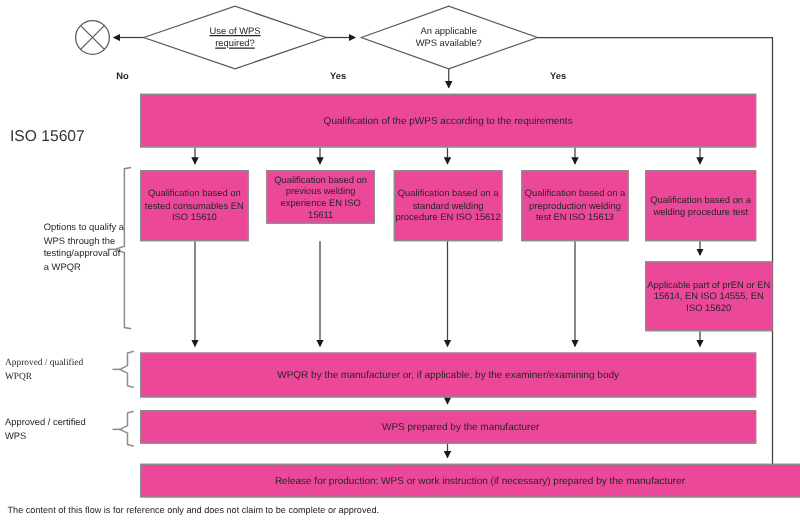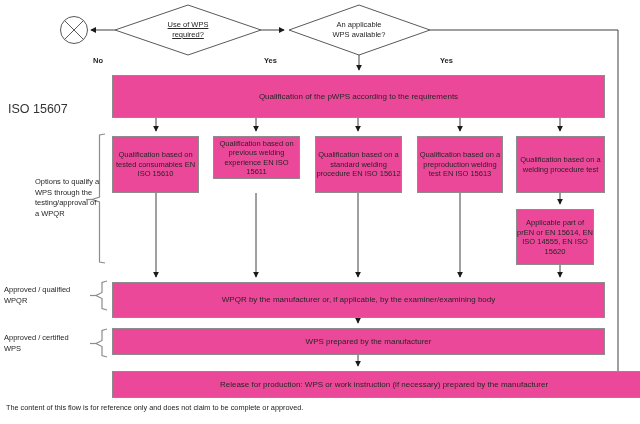--- a/index.html
+++ b/index.html
@@ -105,30 +105,30 @@
 welding procedure
 EN ISO 15612</div>
   <div class="box" style="left:417px;top:136px;width:86px;height:57px;">Qualification based
 on a preproduction
 welding test
 EN ISO 15613</div>
   <div class="box" style="left:516px;top:136px;width:89px;height:57px;">Qualification based
 on a welding
 procedure test</div>
 
-  <div class="box" style="left:516px;top:209px;width:78px;height:56px;">Applicable part of
+  <div class="box" style="left:516px;top:209px;width:102px;height:56px;">Applicable part of
 prEN or EN 15614,
 EN ISO 14555, EN
 ISO 15620</div>
 
   <div class="side-label" style="left:4px;top:177px;width:86px;margin-left:31px;">Options to qualify a
 WPS through the
 testing/approval of
 a WPQR</div>
-  <div class="side-label" style="left:4px;top:285px;width:90px;">Approved / qualified
+  <div class="side-label" style="left:4px;top:285px;width:90px;font-family:Liberation Serif, serif;">Approved / qualified
 WPQR</div>
   <div class="side-label" style="left:4px;top:333px;width:90px;">Approved / certified
 WPS</div>
 
   <div class="box wide" style="left:112px;top:282px;width:493px;height:36px;text-align:center;">WPQR by the manufacturer or, if applicable, by the examiner/examining body</div>
   <div class="box wide" style="left:112px;top:328px;width:493px;height:27px;padding-left:20px;">WPS prepared by the manufacturer</div>
   <div class="box wide" style="left:112px;top:371px;width:544px;height:27px;">Release for production: WPS or work instruction (if necessary) prepared by the manufacturer</div>
 
   <div id="footer">The content of this flow is for reference only and does not claim to be complete or approved.</div>
 

